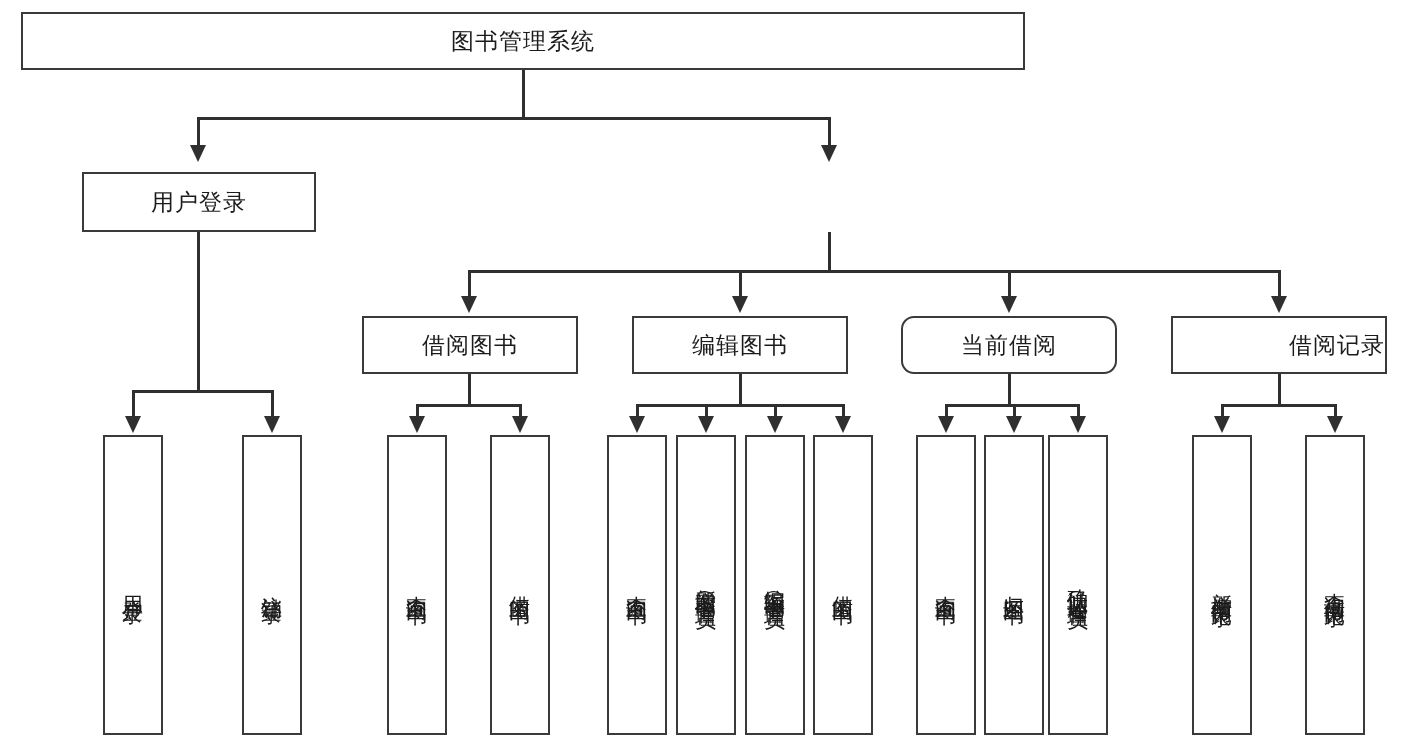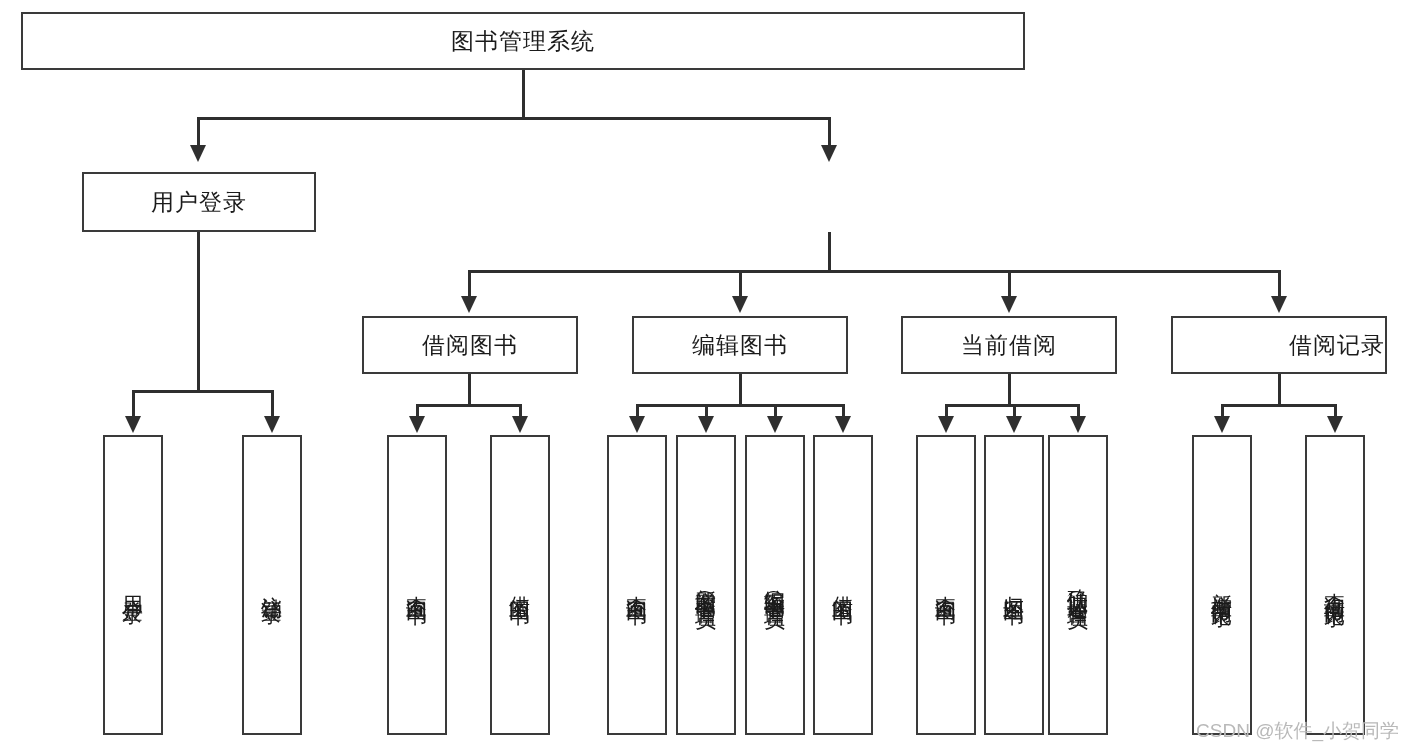--- a/index.html
+++ b/index.html
@@ -116,21 +116,21 @@
   <div class="arrow" style="left:1001px; top:296px;"></div>
   <div class="vline" style="left:1278px; top:270px; height:28px;"></div>
   <div class="arrow" style="left:1271px; top:296px;"></div>
 
   <div class="node h-node" style="left:362px; top:316px; width:216px; height:58px;">
     <span class="h-label">借阅图书</span>
   </div>
   <div class="node h-node" style="left:632px; top:316px; width:216px; height:58px;">
     <span class="h-label">编辑图书</span>
   </div>
-  <div class="node h-node" style="left:901px; top:316px; width:216px; height:58px;">
+  <div class="node h-node" style="left:901px; top:316px; width:216px; height:58px;border-radius:13px;">
     <span class="h-label">当前借阅</span>
   </div>
   <div class="node h-node" style="left:1171px; top:316px; width:216px; height:58px;justify-content:flex-end;">
     <span class="h-label">借阅记录</span>
   </div>
 
   <div class="vline" style="left:468px; top:374px; height:32px;"></div>
   <div class="hline" style="left:416px; top:404px; width:106px;"></div>
   <div class="vline" style="left:416px; top:404px; height:14px;"></div>
   <div class="arrow" style="left:409px; top:416px;"></div>
@@ -201,15 +201,14 @@
     <span class="v-label">确认归还（管理员）</span>
   </div>
 
   <div class="node v-node" style="left:1192px; top:435px; width:60px; height:300px;">
     <span class="v-label">新增借阅记录</span>
   </div>
   <div class="node v-node" style="left:1305px; top:435px; width:60px; height:300px;">
     <span class="v-label">查询借阅记录</span>
   </div>
 
-  <div id="watermark">CSDN @软件_小贺同学</div>
 
 </div>
 
 </body></html>

